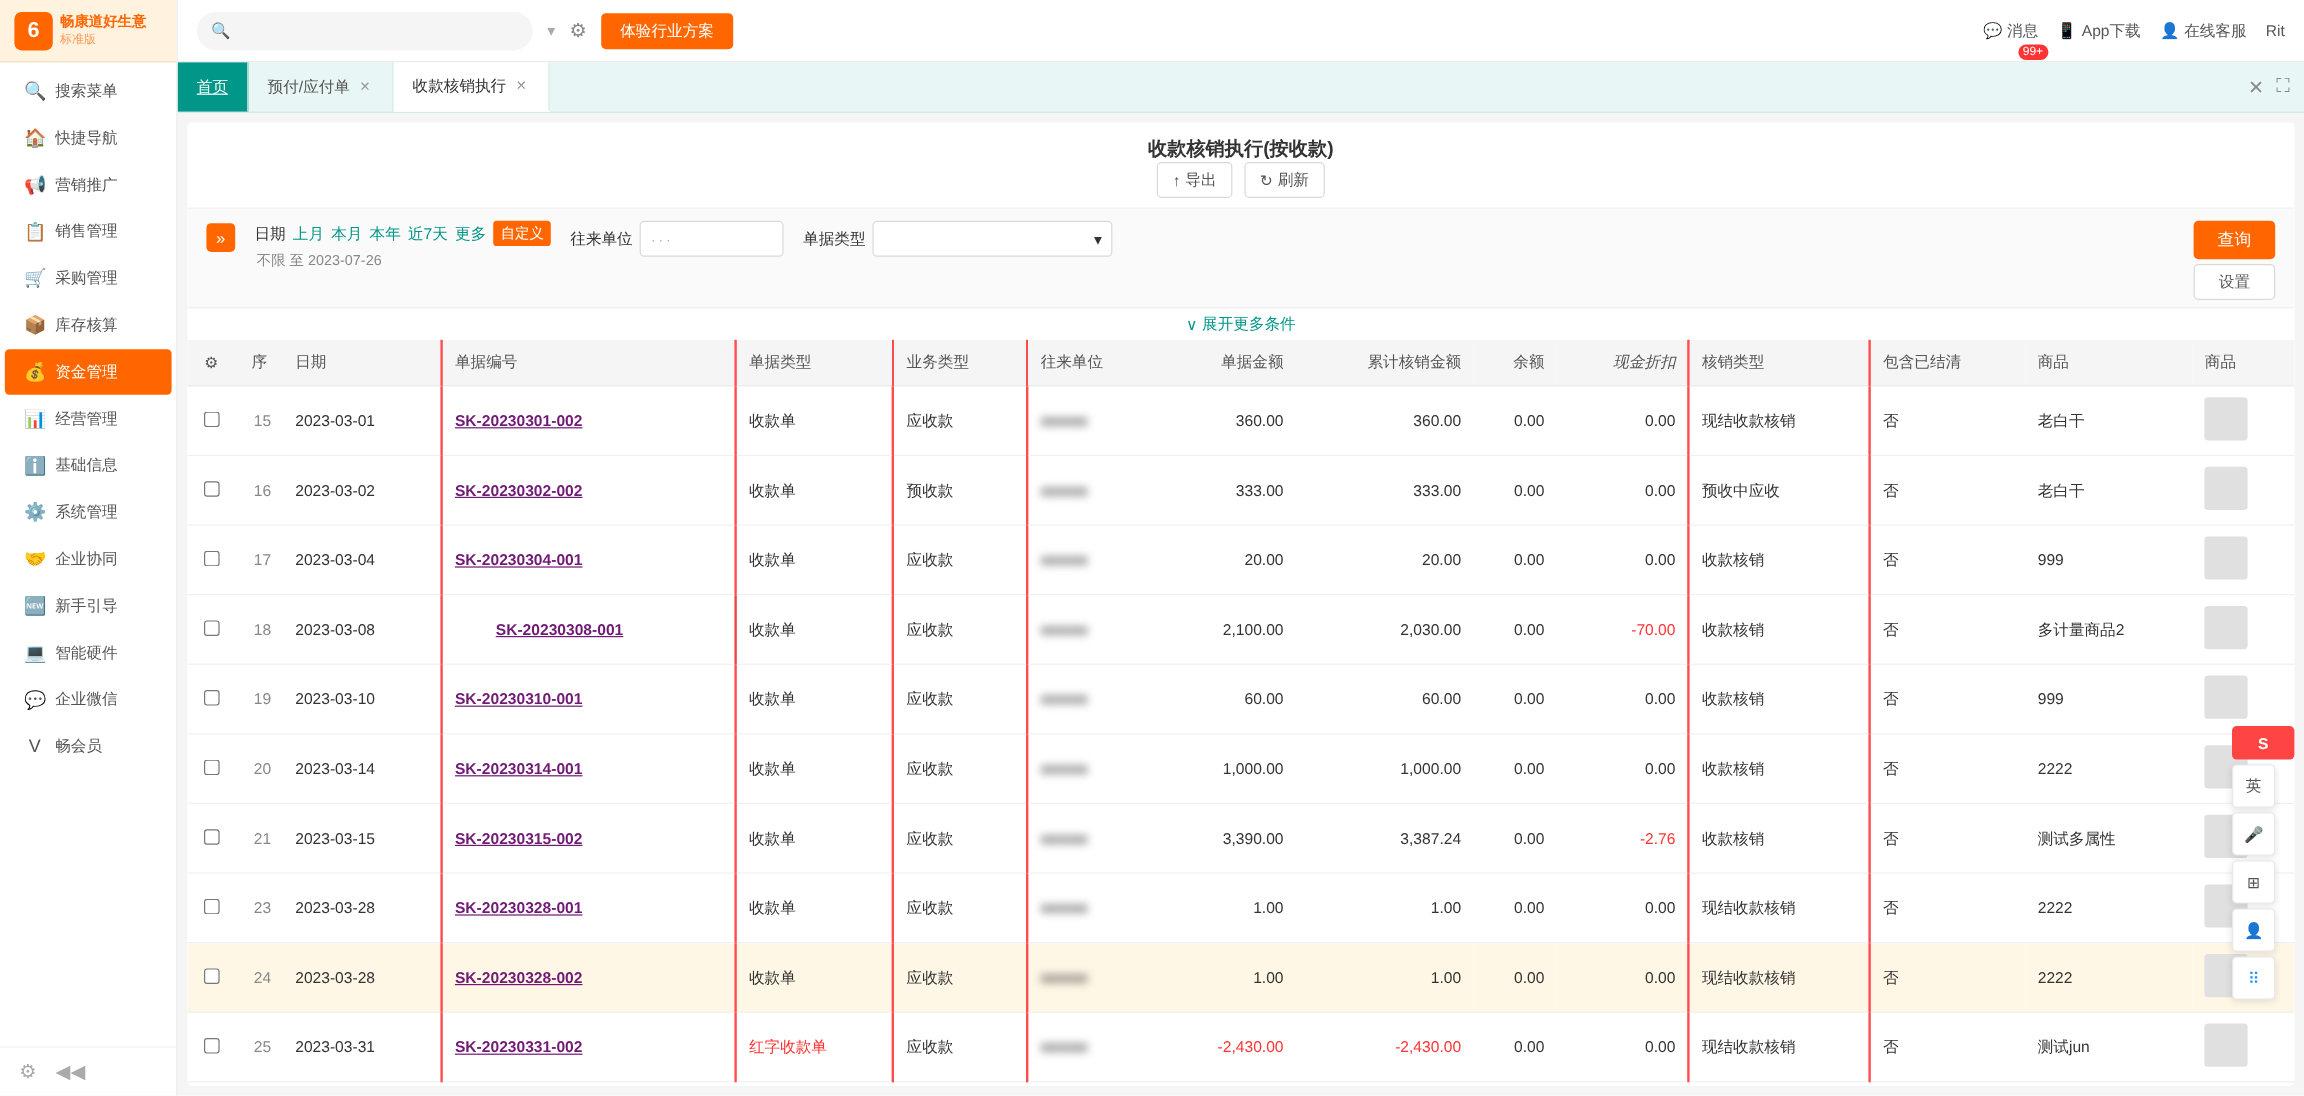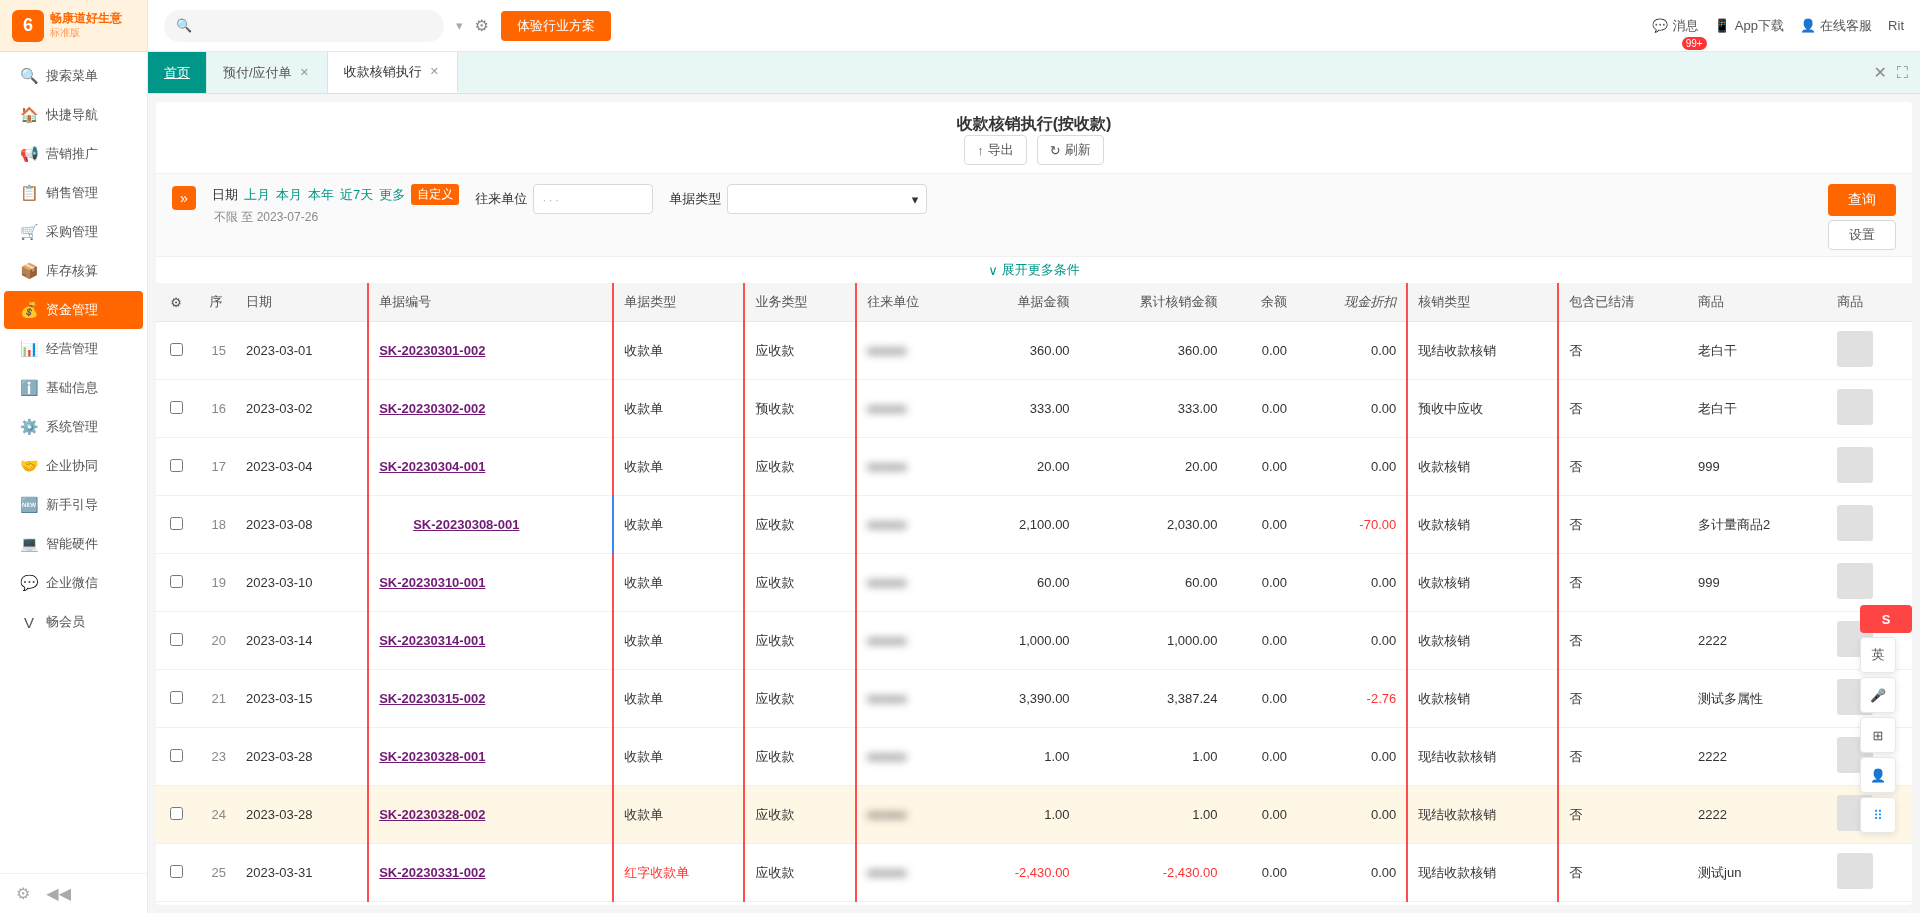--- a/index.html
+++ b/index.html
@@ -528,21 +528,21 @@
       <td>
         <span class="img-thumb"></span>
       </td>
     </tr>
             <tr>
       <td class="col-num" style="text-align:center;">
         <input type="checkbox" style="">
       </td>
       <td class="col-num">18</td>
       <td>2023-03-08</td>
-      <td style="border-left:2px solid #ff4d4f;border-right:2px solid #3b82f6;padding-left:44px;">
+      <td style="border-left:2px solid #ff4d4f;border-right:2px solid #ef4444;padding-left:44px;">
         <a class="col-link">SK-20230308-001</a>
       </td>
       <td style="">收款单</td>
       <td style="border-left:2px solid #ff4d4f;border-right:2px solid #ff4d4f;">应收款</td>
       <td>
         <span class="blurred">●●●●●</span>
       </td>
       <td class="col-right" style="">2,100.00</td>
       <td class="col-right" style="">2,030.00</td>
       <td class="col-right">0.00</td>

